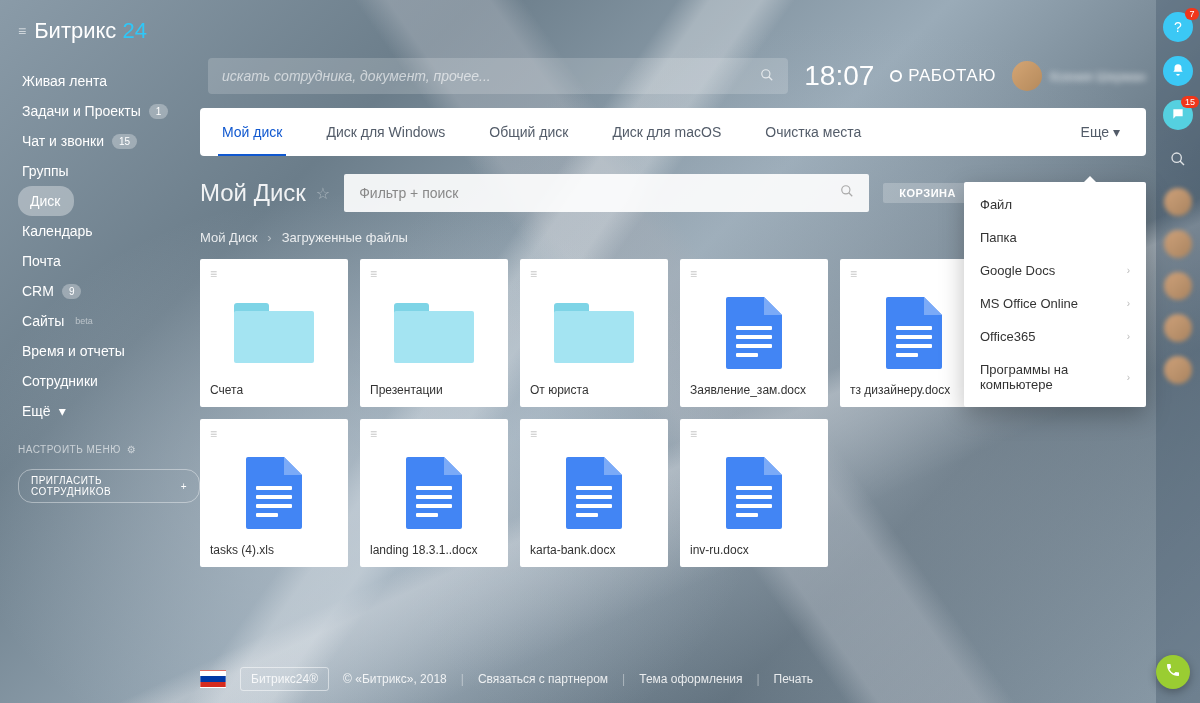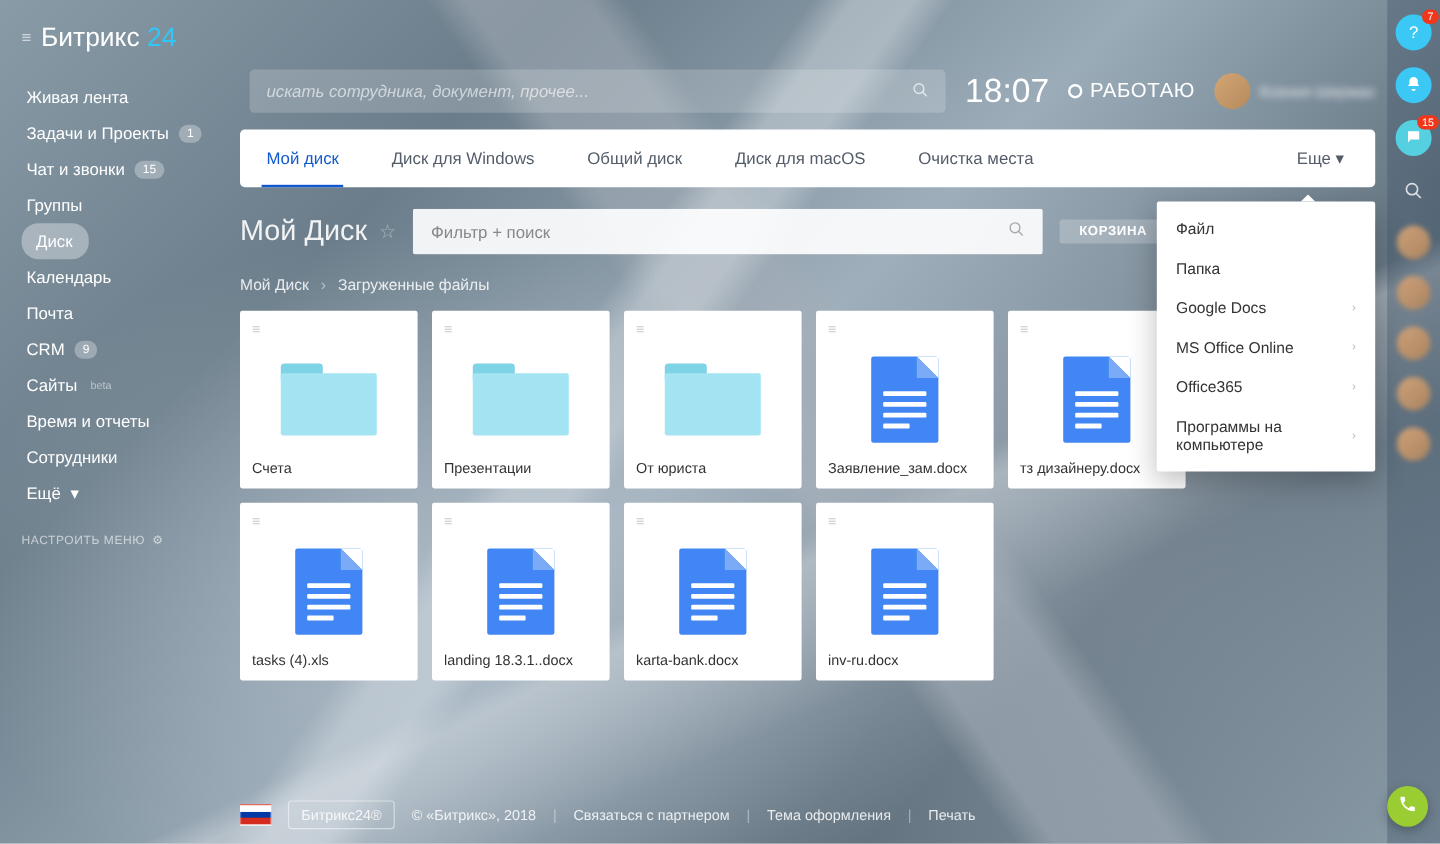--- a/index.html
+++ b/index.html
@@ -65,21 +65,21 @@
 .tile .label { position: absolute; bottom: 10px; left: 10px; right: 10px; font-size: 12px; color: #333; white-space: nowrap; overflow: hidden; text-overflow: ellipsis; }
 .folder-ic { width: 80px; height: 60px; position: relative; }
 .folder-ic::before { content: ""; position: absolute; top: 0; left: 0; width: 35px; height: 14px; background: #7ed4e6; border-radius: 3px 3px 0 0; }
 .folder-ic::after { content: ""; position: absolute; top: 8px; left: 0; right: 0; bottom: 0; background: #a4e4f2; border-radius: 2px; }
 .doc-ic { width: 56px; height: 72px; background: #4285f4; border-radius: 2px; position: relative; display: flex; flex-direction: column; justify-content: flex-end; padding: 12px 10px; gap: 5px; }
 .doc-ic::before { content: ""; position: absolute; top: 0; right: 0; border-style: solid; border-width: 0 18px 18px 0; border-color: transparent #fff transparent transparent; }
 .doc-ic::after { content: ""; position: absolute; top: 0; right: 0; border-style: solid; border-width: 18px 0 0 18px; border-color: transparent transparent transparent #7baaf7; }
 .doc-line { height: 4px; background: #fff; border-radius: 1px; }
 .doc-line.short { width: 60%; }
 
-.dropdown { position: absolute; top: 168px; right: 54px; width: 182px; background: #fff; border-radius: 2px; box-shadow: 0 8px 24px rgba(0,0,0,0.25); padding: 6px 0; z-index: 50; }
+.dropdown { position: absolute; top: 182px; right: 54px; width: 182px; background: #fff; border-radius: 2px; box-shadow: 0 8px 24px rgba(0,0,0,0.25); padding: 6px 0; z-index: 50; }
 .dropdown::before { content: ""; position: absolute; top: -6px; right: 50px; border: 6px solid transparent; border-bottom-color: #fff; border-top: none; }
 .dd-item { padding: 9px 16px; font-size: 13px; color: #333; cursor: pointer; display: flex; align-items: center; justify-content: space-between; }
 .dd-chev { color: #bbb; font-size: 10px; }
 
 .rail { position: absolute; right: 0; top: 0; bottom: 0; width: 44px; background: rgba(60,80,100,0.35); display: flex; flex-direction: column; align-items: center; padding-top: 12px; gap: 14px; }
 .rail-ic { width: 30px; height: 30px; border-radius: 50%; display: flex; align-items: center; justify-content: center; color: #fff; font-size: 14px; position: relative; cursor: pointer; }
 .rail-badge { position: absolute; top: -4px; right: -6px; background: #f1361a; color: #fff; font-size: 9px; border-radius: 8px; padding: 1px 4px; min-width: 14px; text-align: center; }
 .rail-avatar { width: 28px; height: 28px; border-radius: 50%; background: linear-gradient(135deg,#cfa27a,#a8835f); filter: blur(2px); }
 
 .footer { position: absolute; bottom: 12px; left: 200px; right: 54px; display: flex; align-items: center; gap: 14px; color: rgba(255,255,255,0.85); font-size: 12px; }
@@ -138,20 +138,24 @@
           <span>Сотрудники</span>
         </div>
         <div class="nav-item">
           <span>Ещё</span>
           <span>▾</span>
         </div>
       </div>
     <div class="nav-sub">
       <span>НАСТРОИТЬ МЕНЮ</span>
         <span>⚙</span>
+    </div>
+    <div class="invite-btn">
+      <span>ПРИГЛАСИТЬ СОТРУДНИКОВ</span>
+        <span>+</span>
     </div>
   </aside>
 
   <div class="main">
     <div class="topbar">
       <div class="search-global">
         <input placeholder="искать сотрудника, документ, прочее..." style="">
         <span>
           <svg width="14" height="14" viewBox="0 0 24 24" fill="none" stroke="rgba(255,255,255,0.7)" stroke-width="2">
               <circle cx="10" cy="10" r="7"></circle>

